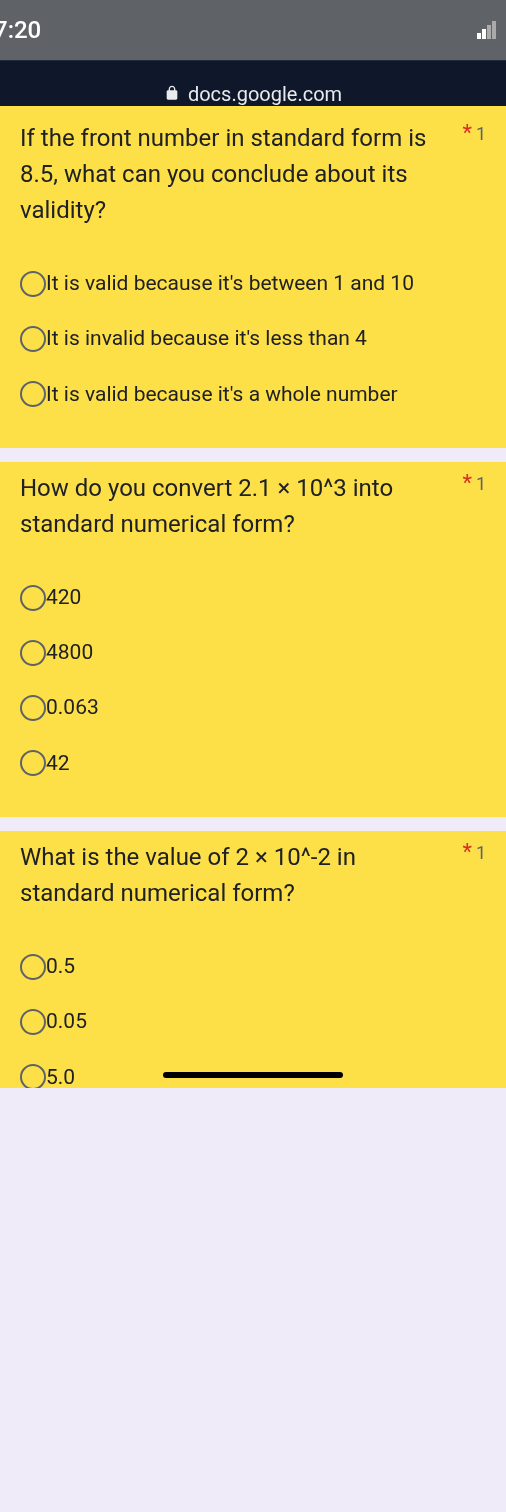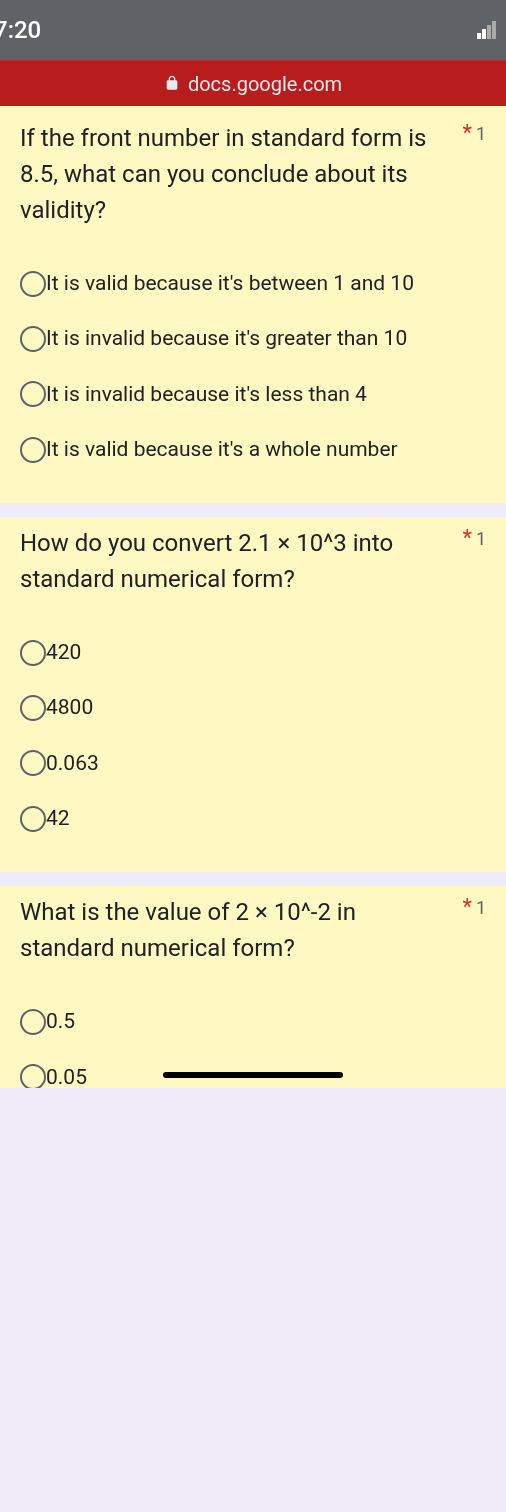--- a/index.html
+++ b/index.html
@@ -17,32 +17,32 @@
   }
   .status-time { margin-left: -6px; }
   .signal-bars { display: inline-flex; align-items: flex-end; gap: 1px; margin-right: 2px;}
   .signal-bars span { width: 4px; background: #fff; display:inline-block;}
   .signal-bars span:nth-child(1){height:6px;}
   .signal-bars span:nth-child(2){height:10px;}
   .signal-bars span:nth-child(3){height:14px; background:#aaa;}
   .signal-bars span:nth-child(4){height:18px; background:#aaa;}
   .addr-bar {
     height: 46px;
-    background: #b91c1c;
+    background: #0f172a;
     color: #e8eaed;
     display: flex;
-    align-items: center;
+    align-items: flex-end;
     justify-content: center;
     font-size: 20px;
     gap: 8px;
     border-top: 1px solid rgba(255,255,255,0.08);
   }
   .lock-icon svg { width: 16px; height: 16px; fill: #e8eaed; }
   .card {
-    background: #fef9c3;
+    background: #fde047;
     padding: 8px 20px 26px 20px;
     margin-bottom: 14px;
     overflow: hidden;
   }
   .card:first-of-type { padding-top: 14px; }
   .q-header { display: flex; align-items: flex-start; }
   .q-text {
     font-size: 24px;
     line-height: 1.5;
     color: #202124;
@@ -112,24 +112,20 @@
         <span class="pts">1</span>
       </div>
     </div>
     <div class="options">
       <label class="option">
         <span class="radio"></span>
         <span class="opt-label">It is valid because it's between 1 and 10</span>
       </label>
       <label class="option">
         <span class="radio"></span>
-        <span class="opt-label">It is invalid because it's greater than 10</span>
-      </label>
-      <label class="option">
-        <span class="radio"></span>
         <span class="opt-label">It is invalid because it's less than 4</span>
       </label>
       <label class="option">
         <span class="radio"></span>
         <span class="opt-label">It is valid because it's a whole number</span>
       </label>
     </div>
   </div>
 
   <div class="card">

